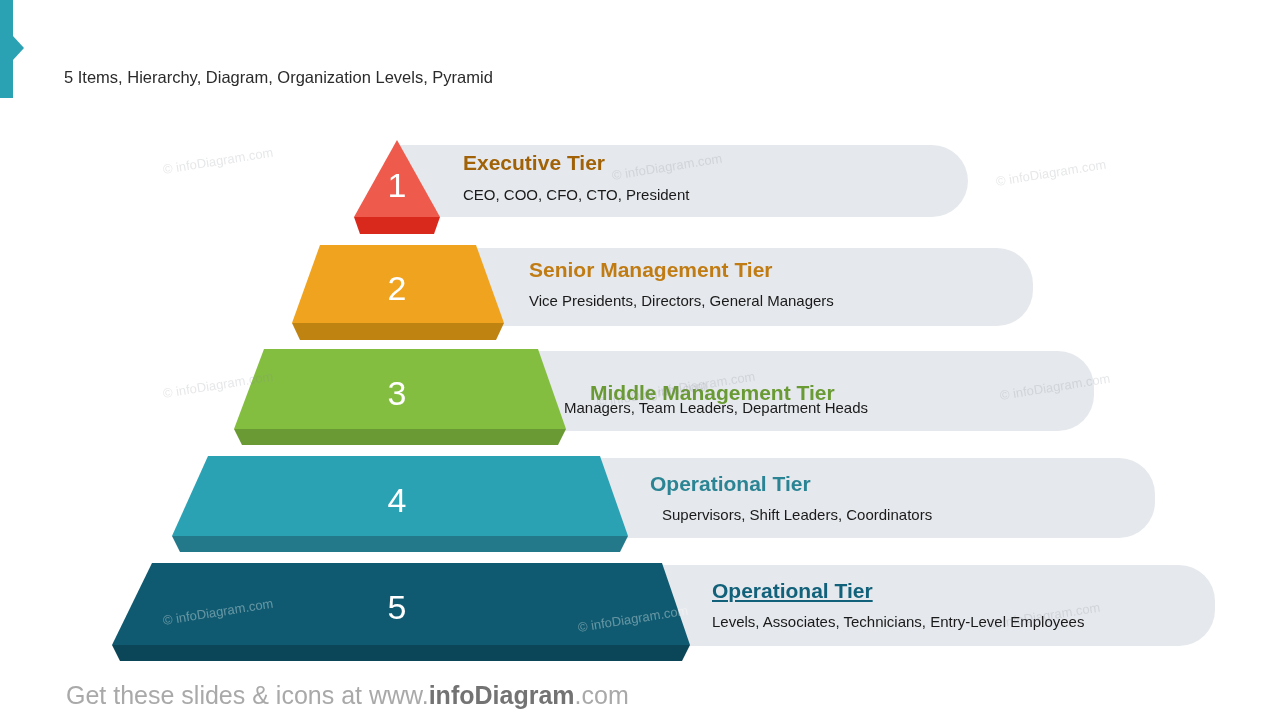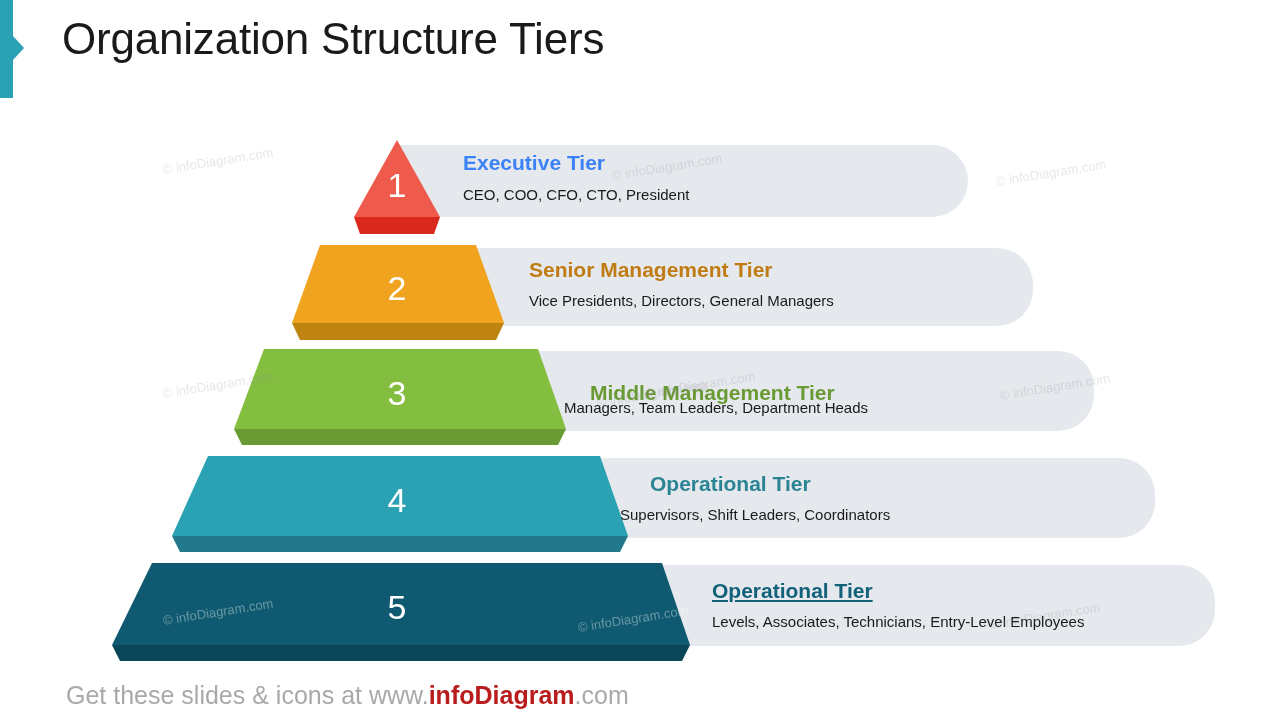--- a/index.html
+++ b/index.html
@@ -82,41 +82,41 @@
     font-family:"Liberation Sans", sans-serif;
   }
   .wm.on-dark{color:rgba(255,255,255,0.36);}
 
   
   .footer{
     position:absolute;left:66px;top:681px;
     font-size:25px;color:#A9A9A9;font-weight:400;
     white-space:nowrap;
   }
-  .footer b{color:#b91c1c;font-weight:700;}
+  .footer b{color:#737373;font-weight:700;}
 </style>
 </head>
 <body>
 
 <div id="slide">
 
   <div class="accent-bar"></div>
   <div class="accent-notch"></div>
-  <div class="title">Organization Structure Tiers</div>
+  <div class="subtitle">5 Items, Hierarchy, Diagram, Organization Levels, Pyramid</div>
 
   <div class="row">
     <div class="greybar" style="left:396px;top:145px;width:572px;height:72px;"></div>
     <div class="tier-shape" style="left:349px;top:137px;">
       <svg width="100" height="100" viewBox="0 0 100 100">
         <polygon points="48,3 91,80 5,80" fill="#EE5B4C"></polygon>
         <polygon points="5,80 91,80 85,97 11,97" fill="#D8291C"></polygon>
       </svg>
     </div>
     <div class="tier-num" style="left:367px;top:166px;">1</div>
-    <div class="tier-title" style="left:463px;top:151px;color:#3b82f6;">Executive Tier</div>
+    <div class="tier-title" style="left:463px;top:151px;color:#a16207;">Executive Tier</div>
     <div class="tier-desc" style="left:463px;top:186px;">CEO, COO, CFO, CTO, President</div>
   </div>
 
   <div class="row">
     <div class="greybar" style="left:440px;top:248px;width:593px;height:78px;"></div>
     <div class="tier-shape" style="left:284px;top:243px;">
       <svg width="226" height="98" viewBox="0 0 226 98">
         <polygon points="36,2 192,2 220,80 8,80" fill="#F0A31E"></polygon>
         <polygon points="8,80 220,80 212,97 16,97" fill="#BE8311"></polygon>
       </svg>
@@ -142,21 +142,21 @@
   <div class="row">
     <div class="greybar" style="left:560px;top:458px;width:595px;height:80px;"></div>
     <div class="tier-shape" style="left:164px;top:454px;">
       <svg width="470" height="100" viewBox="0 0 470 100">
         <polygon points="44,2 436,2 464,82 8,82" fill="#2BA2B4"></polygon>
         <polygon points="8,82 464,82 456,98 16,98" fill="#23798A"></polygon>
       </svg>
     </div>
     <div class="tier-num" style="left:367px;top:481px;">4</div>
     <div class="tier-title" style="left:650px;top:472px;color:#2B8494;">Operational Tier</div>
-    <div class="tier-desc" style="left:620px;top:506px;">Supervisors, Shift Leaders, Coordinators</div>
+    <div class="tier-desc" style="left:662px;top:506px;">Supervisors, Shift Leaders, Coordinators</div>
   </div>
 
   <div class="row">
     <div class="greybar" style="left:620px;top:565px;width:595px;height:81px;"></div>
     <div class="tier-shape" style="left:104px;top:561px;">
       <svg width="592" height="102" viewBox="0 0 592 102">
         <polygon points="48,2 558,2 586,84 8,84" fill="#0F5A70"></polygon>
         <polygon points="8,84 586,84 578,100 16,100" fill="#0B4558"></polygon>
       </svg>
     </div>

